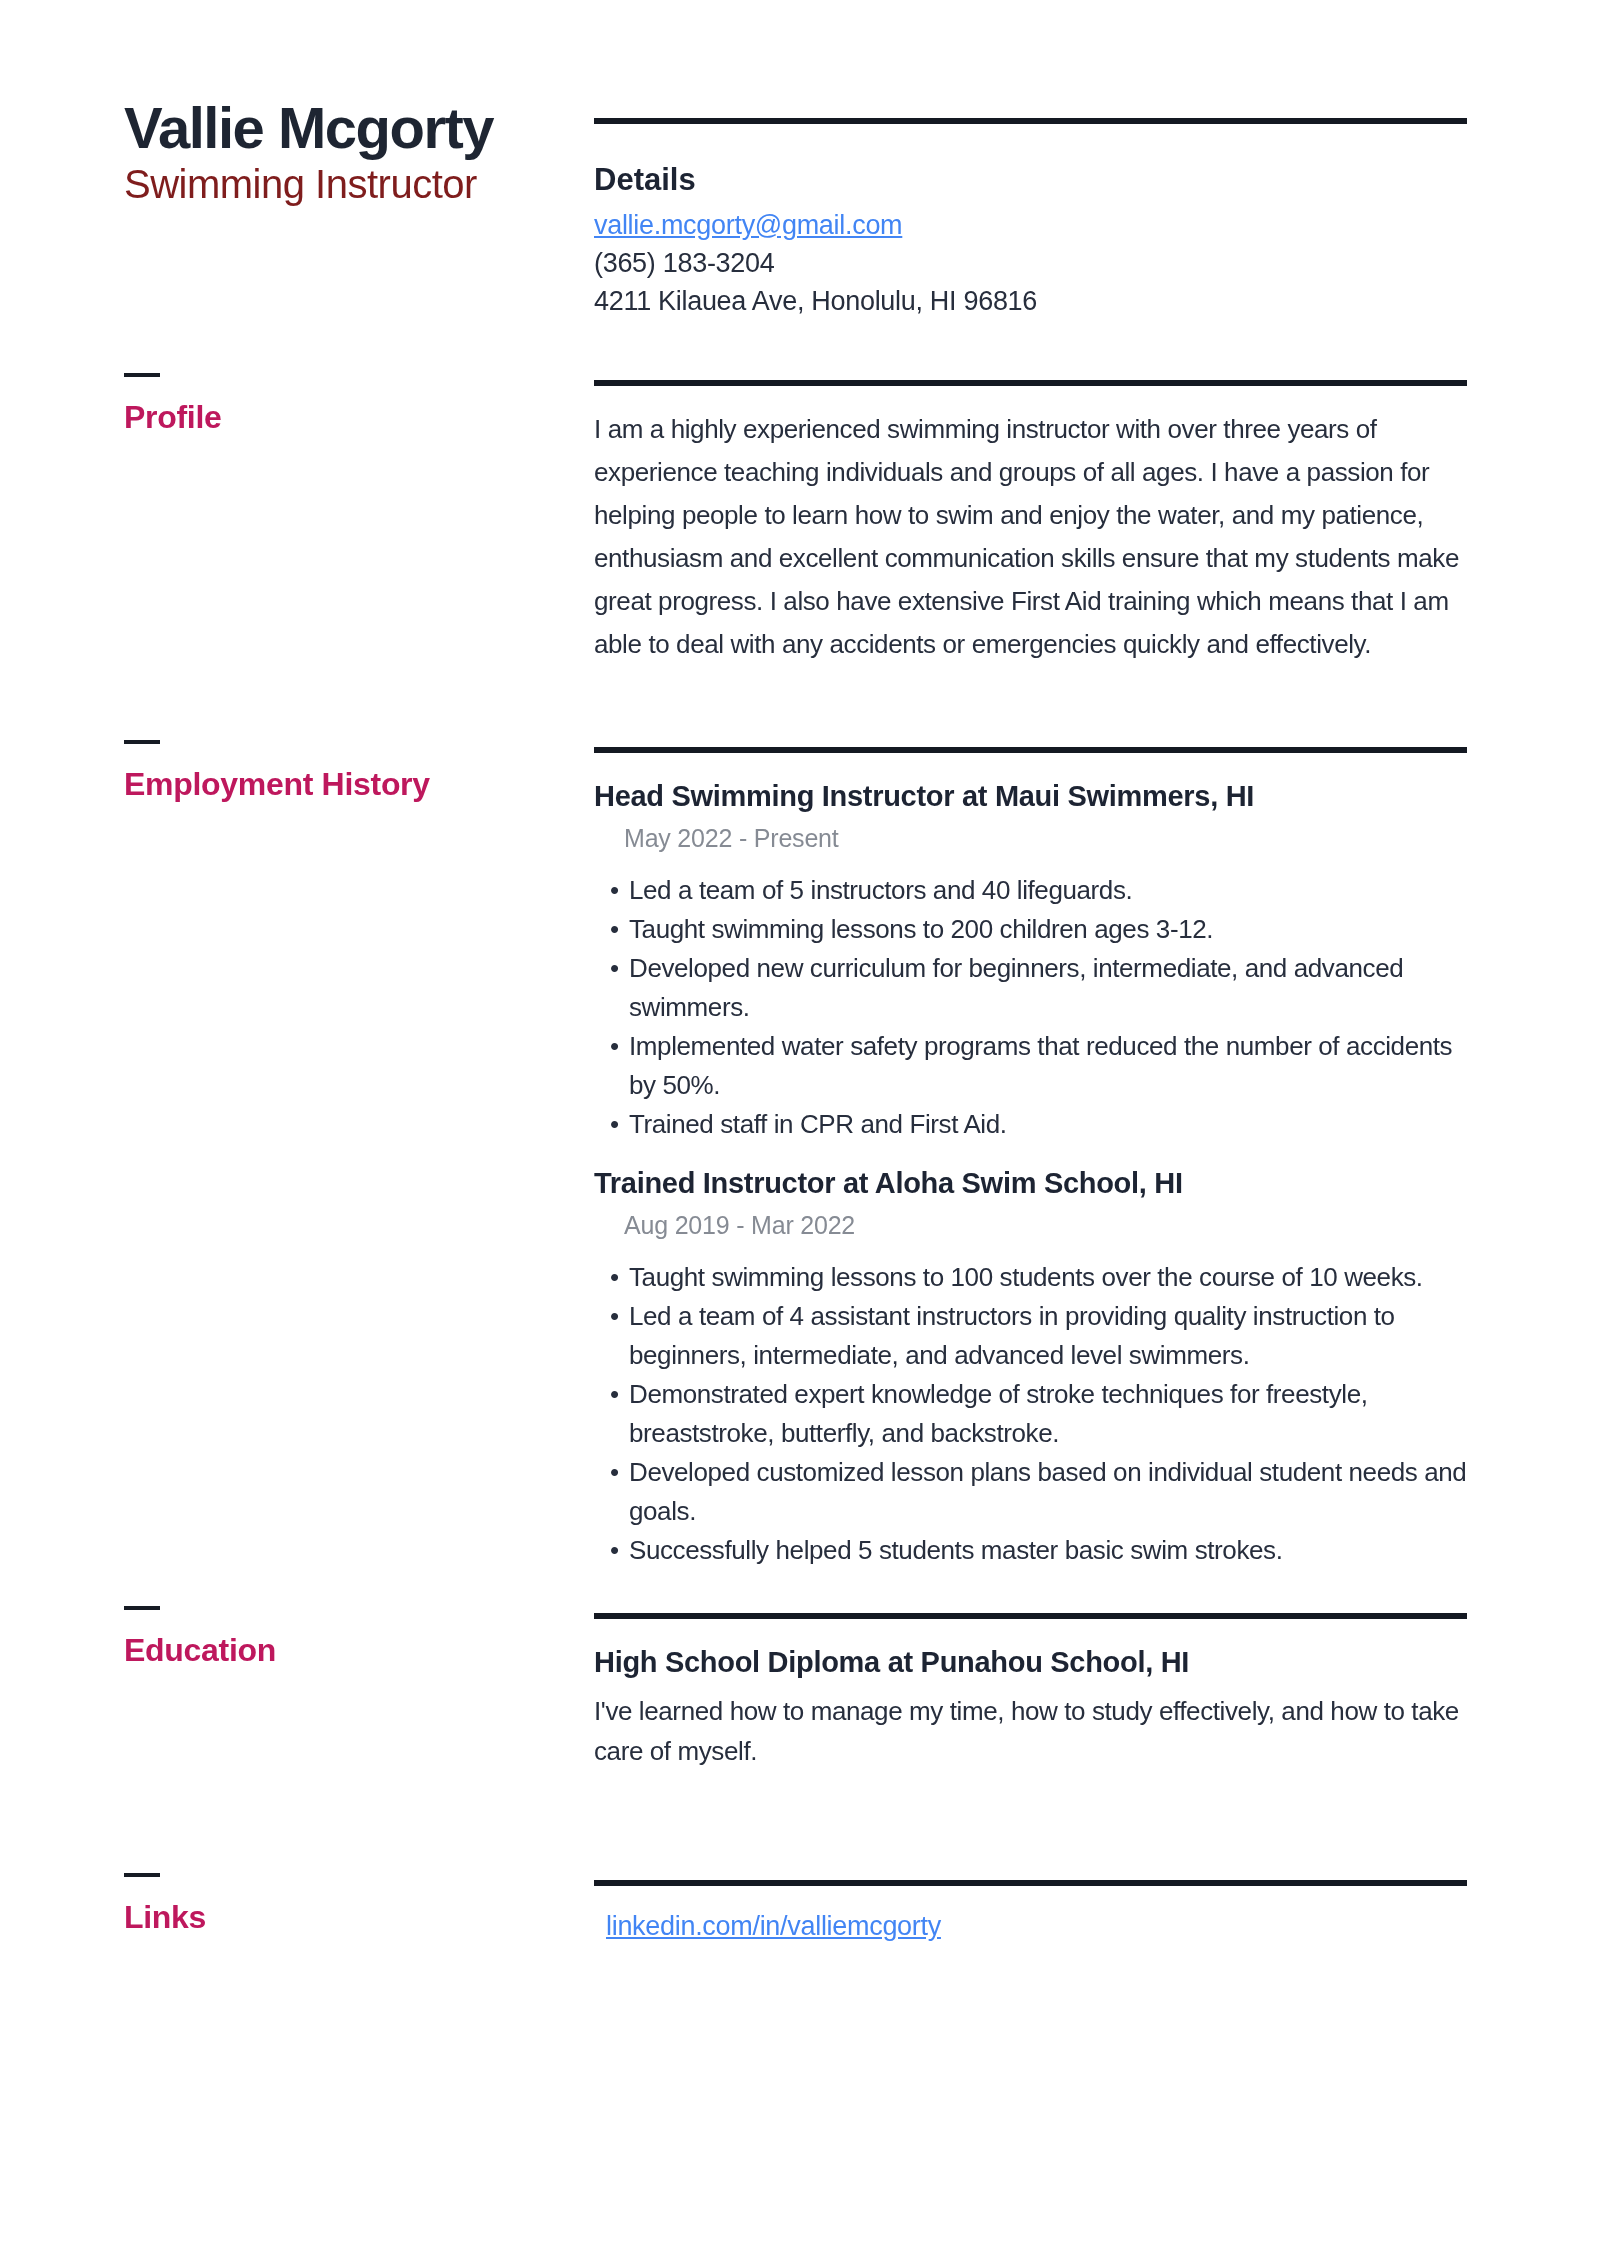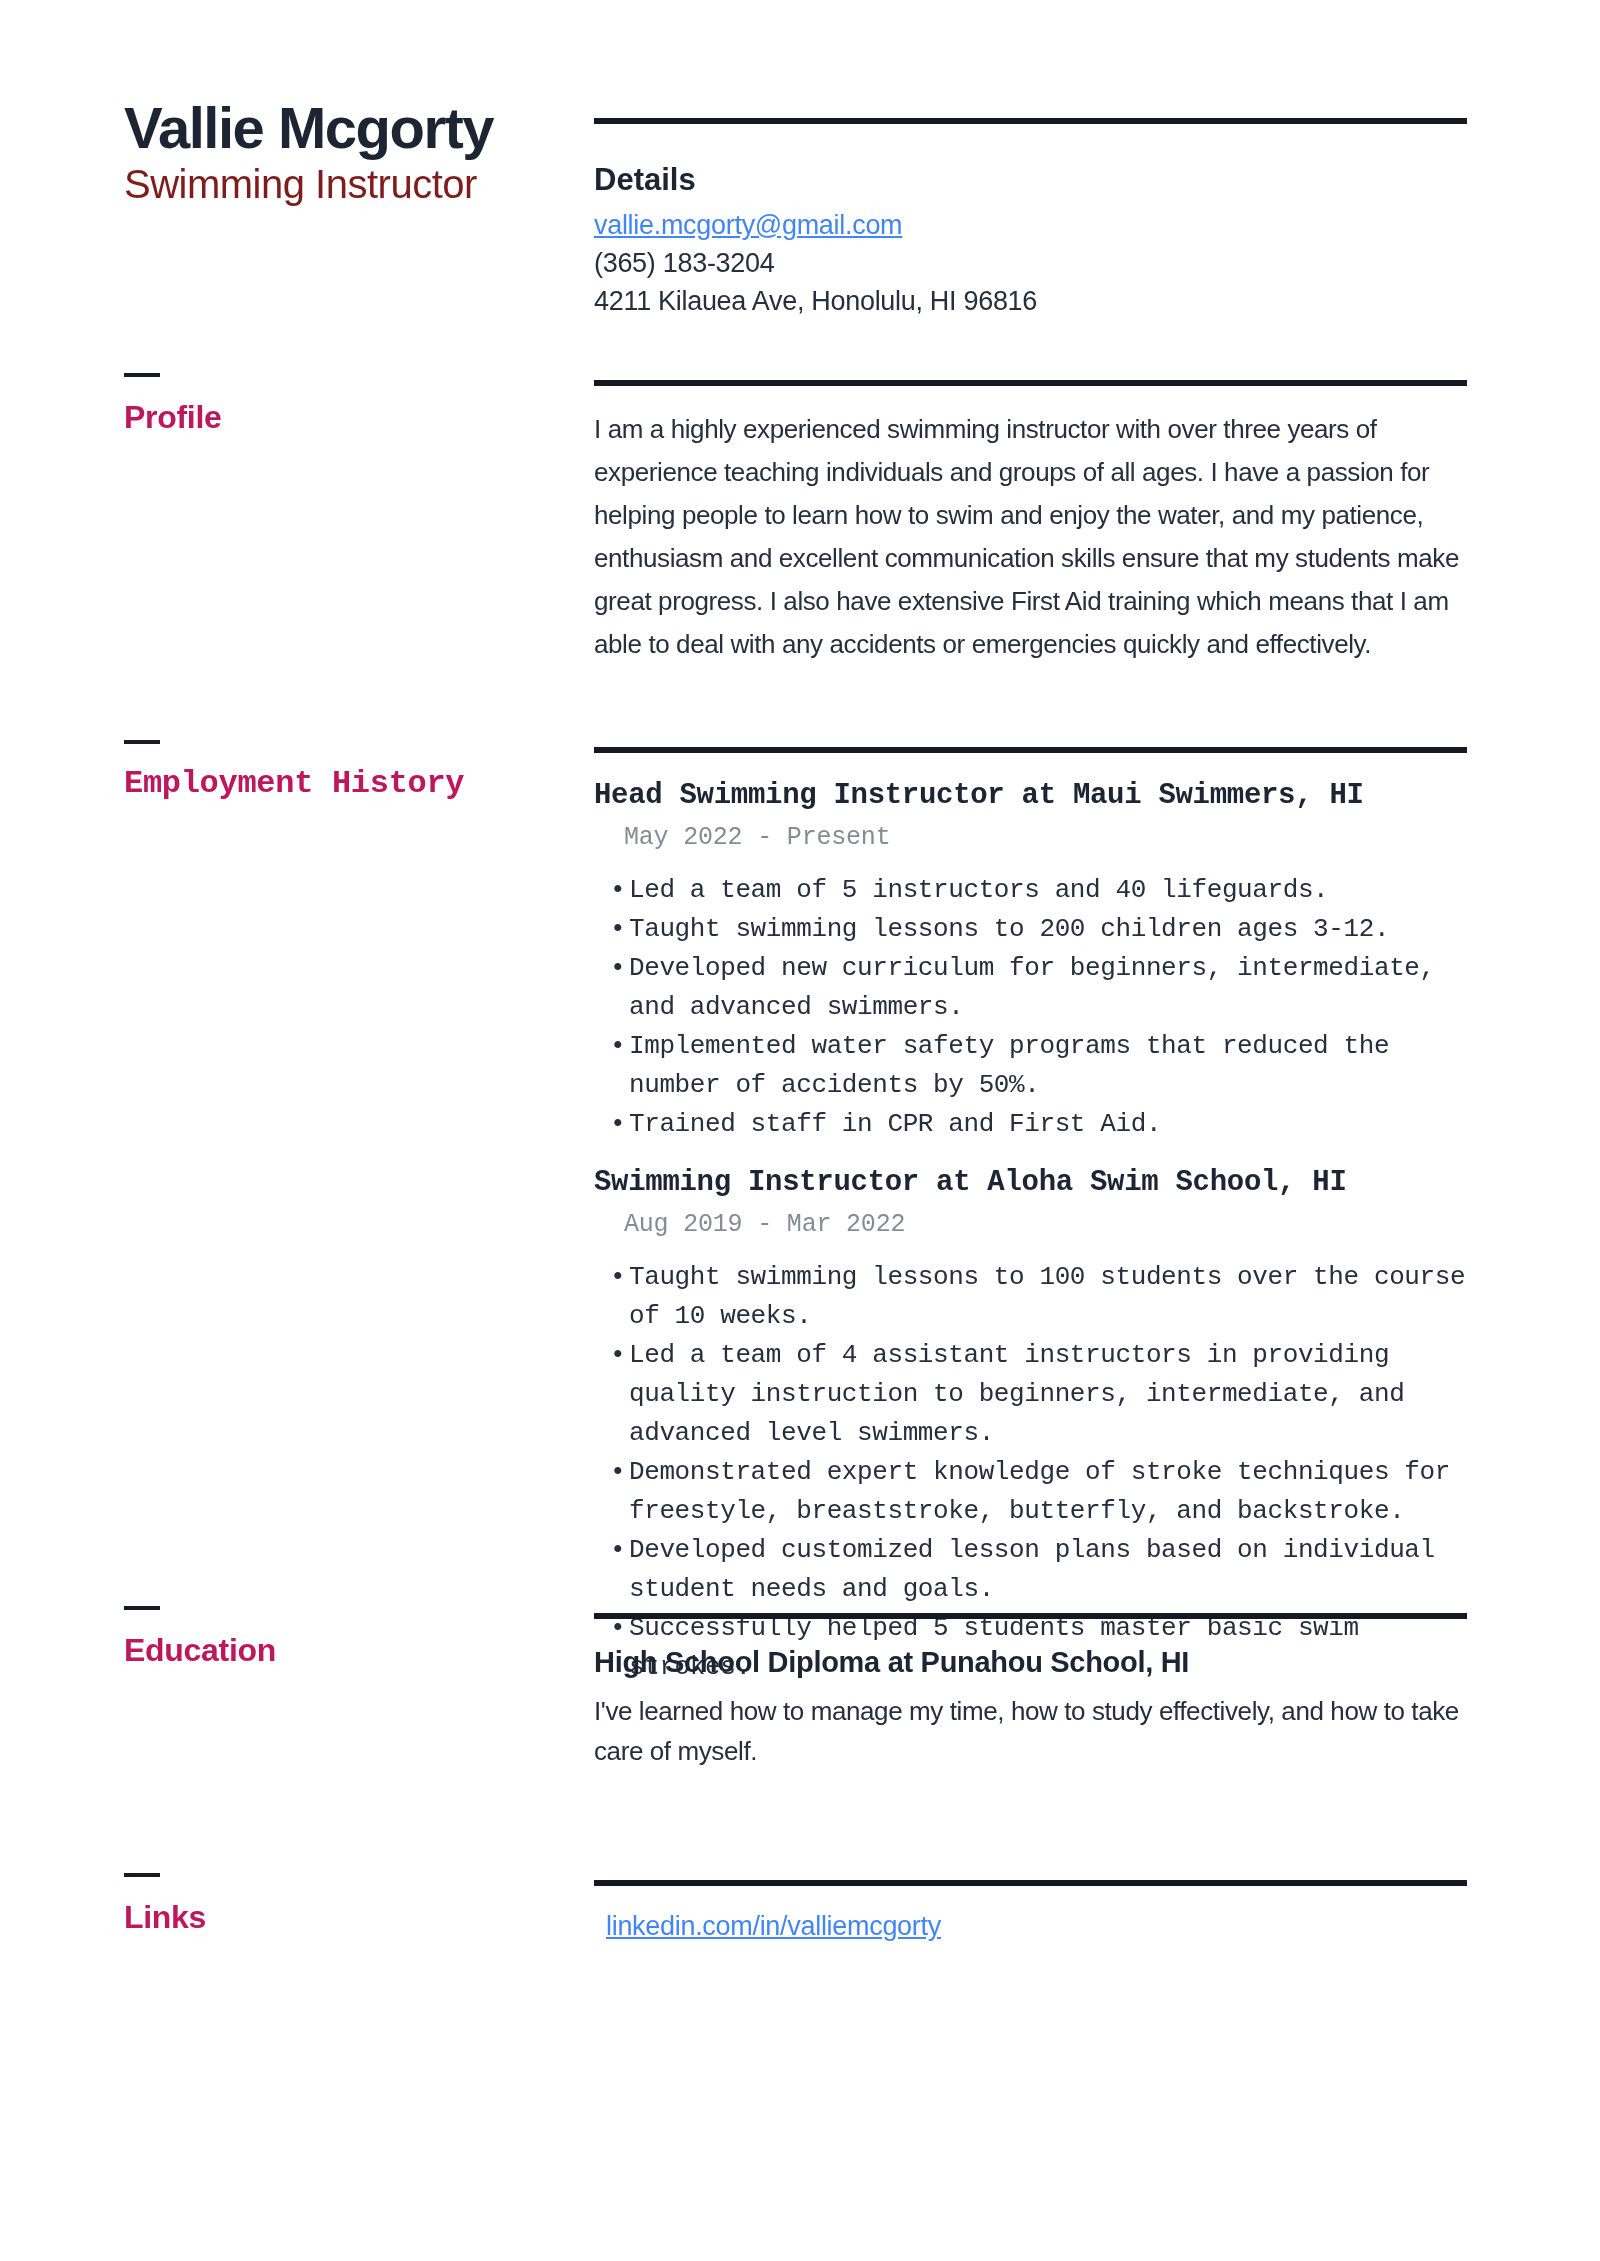--- a/index.html
+++ b/index.html
@@ -17,21 +17,21 @@
     position: absolute;
     left: 0; width: 1600px;
     display: grid;
     grid-template-columns: 386px 873px;
     column-gap: 84px;
     padding-left: 124px;
     padding-right: 93px;
   }
   .sec-header    { top: 96px; }
   .sec-profile   { top: 373px; }
-  .sec-employment{ top: 740px; font-family: Liberation Mono, monospace; }
+  .sec-employment{ top: 740px; }
   .sec-education { top: 1606px; }
   .sec-links     { top: 1873px; }
 
   
   .name {
     font-size: 58px; font-weight: 700; color: #1e2532;
     letter-spacing: -1.5px; line-height: 64px; white-space: nowrap;
   }
   .subtitle {
     font-size: 40px; font-weight: 400; color: #7f1d1d;
@@ -135,21 +135,21 @@
         <ul class="bullets">
           <li>Led a team of 5 instructors and 40 lifeguards.</li>
           <li>Taught swimming lessons to 200 children ages 3-12.</li>
           <li>Developed new curriculum for beginners, intermediate, and advanced swimmers.</li>
           <li>Implemented water safety programs that reduced the number of accidents by 50%.</li>
           <li>Trained staff in CPR and First Aid.</li>
         </ul>
       </div>
 
       <div class="job">
-        <div class="job-title">Swimming Instructor at Aloha Swim School, HI</div>
+        <div class="job-title">Trained Instructor at Aloha Swim School, HI</div>
         <div class="dates">Aug 2019 - Mar 2022</div>
         <ul class="bullets">
           <li>Taught swimming lessons to 100 students over the course of 10 weeks.</li>
           <li>Led a team of 4 assistant instructors in providing quality instruction to beginners, intermediate, and advanced level swimmers.</li>
           <li>Demonstrated expert knowledge of stroke techniques for freestyle, breaststroke, butterfly, and backstroke.</li>
           <li>Developed customized lesson plans based on individual student needs and goals.</li>
           <li>Successfully helped 5 students master basic swim strokes.</li>
         </ul>
       </div>
     </div>

